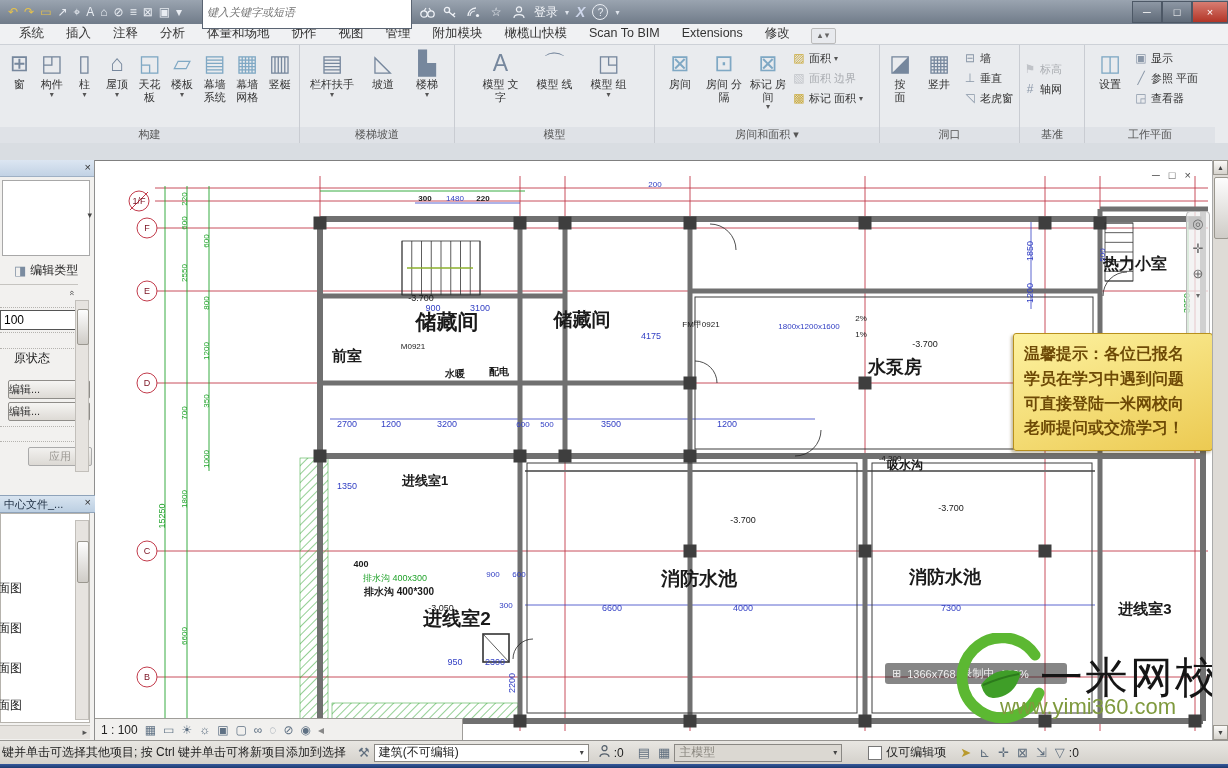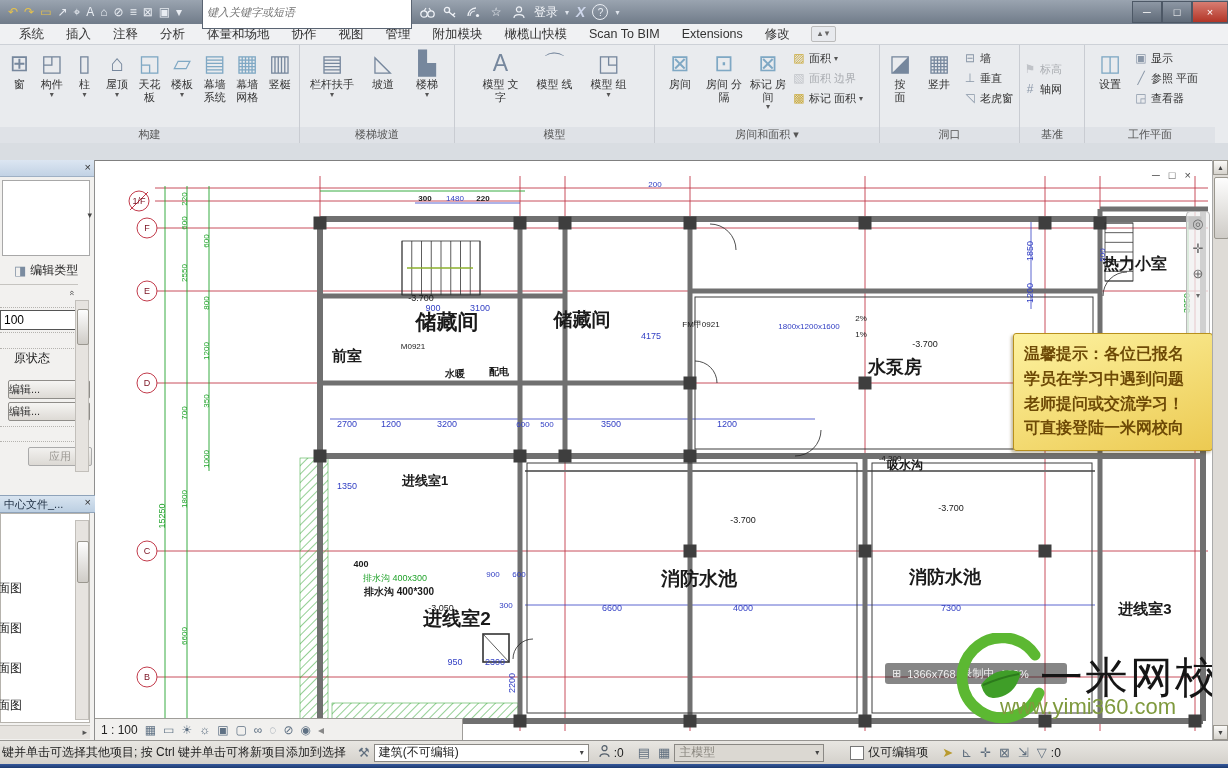--- a/index.html
+++ b/index.html
@@ -19,21 +19,21 @@
   .ic14{width:16px;height:16px;display:inline-flex;align-items:center;justify-content:center;color:#f0f3f7}
   .xchg{font-weight:bold;font-style:italic;color:#cdd6ea;font-size:14px}
   .helpc{width:14px;height:14px;border-radius:50%;border:1px solid #e9edf3;color:#e9edf3;
     font-size:10px;display:inline-flex;align-items:center;justify-content:center}
   .winbtns{margin-left:auto;display:flex}
   .winbtn{width:28px;height:20px;margin-top:0;display:flex;align-items:center;justify-content:center;
     color:#fff;font-size:11px;background:linear-gradient(#8d97a4,#5f6a78);border:1px solid #4d5866}
   .winbtn.close{background:linear-gradient(#d87d72,#b23527);width:34px}
   
   .tabrow{position:absolute;left:0;top:24px;width:1228px;height:21px;background:#f0f1f3;
-    border-bottom:1px solid #cdd1d7;display:flex;align-items:center;padding-left:8px;box-sizing:border-box}
+    border-bottom:1px solid #cdd1d7;display:flex;align-items:flex-end;padding-left:8px;box-sizing:border-box}
   .tab{padding:0 11px;font-size:12.5px;color:#333;height:21px;line-height:21px;cursor:default}
   .tabtoggle{margin-left:10px;color:#666;font-size:9px;border:1px solid #bbb;border-radius:2px;
     padding:0 6px;background:#e8eaee;height:14px;line-height:13px}
   
   .ribbon{position:absolute;left:0;top:45px;width:1228px;height:98px;background:#e9ebee;
     display:flex;border-bottom:1px solid #b9bdc4}
   .panel{display:flex;flex-direction:column;border-right:1px solid #c9ccd2;box-sizing:border-box}
   .pbody{flex:1;display:flex;align-items:flex-start;padding:3px 3px 0 3px}
   .plabel{height:16px;font-size:11px;color:#555;text-align:center;line-height:15px;background:#dfe2e7}
   .bigbtn{width:44px;display:flex;flex-direction:column;align-items:center;font-size:11px;color:#333;cursor:default}
@@ -654,22 +654,22 @@
         <path d="M28 52 q14 -20 40 -13 q-5 24 -27 26 q-9 1 -13 -13 z" fill="#3f9e28"></path>
         <path d="M30 52 q18 -8 36 -11" fill="none" stroke="#2c7a1c" stroke-width="2"></path>
       </svg>
     </div>
     <div class="wmtitle">一米网校</div>
     <div class="wmurl">www.yimi360.com</div>
 
     <div class="notebox">
       <div>温馨提示：各位已报名</div>
       <div>学员在学习中遇到问题</div>
+      <div>可直接登陆一米网校向</div>
       <div>老师提问或交流学习！</div>
-      <div>可直接登陆一米网校向</div>
     </div>
   </div>
 
   <div class="vscroll">
     <div class="sbarrow" style="top:0">▲</div>
     <div class="sbthumb"></div>
     <div class="sbarrow" style="bottom:0">▼</div>
   </div>
 </div>
 
@@ -682,21 +682,21 @@
   </div>
   <span class="sbic" style="margin-left:10px">
     <svg width="11" height="13" viewBox="0 0 11 13">
         <circle cx="5.5" cy="3.2" r="2.5" fill="none" stroke="#55606c" stroke-width="1.2"></circle>
         <path d="M1 12 C1 7.8 10 7.8 10 12" fill="none" stroke="#55606c" stroke-width="1.2"></path>
       </svg>
   </span>
   <span>:0</span>
   <span class="sbic" style="margin-left:14px">▤</span>
   <span class="sbic">▦</span>
-  <div class="sb-dd gray" style="width:150px">
+  <div class="sb-dd gray" style="width:168px">
     <span>主模型</span>
       <span class="da">▾</span>
   </div>
   <div class="sb-chk">
     <span class="box"></span>
     <span>仅可编辑项</span>
   </div>
   <span class="sbic" style="margin-left:14px;color:#b99a2e">➤</span>
   <span class="sbic">⊾</span>
   <span class="sbic">✛</span>

